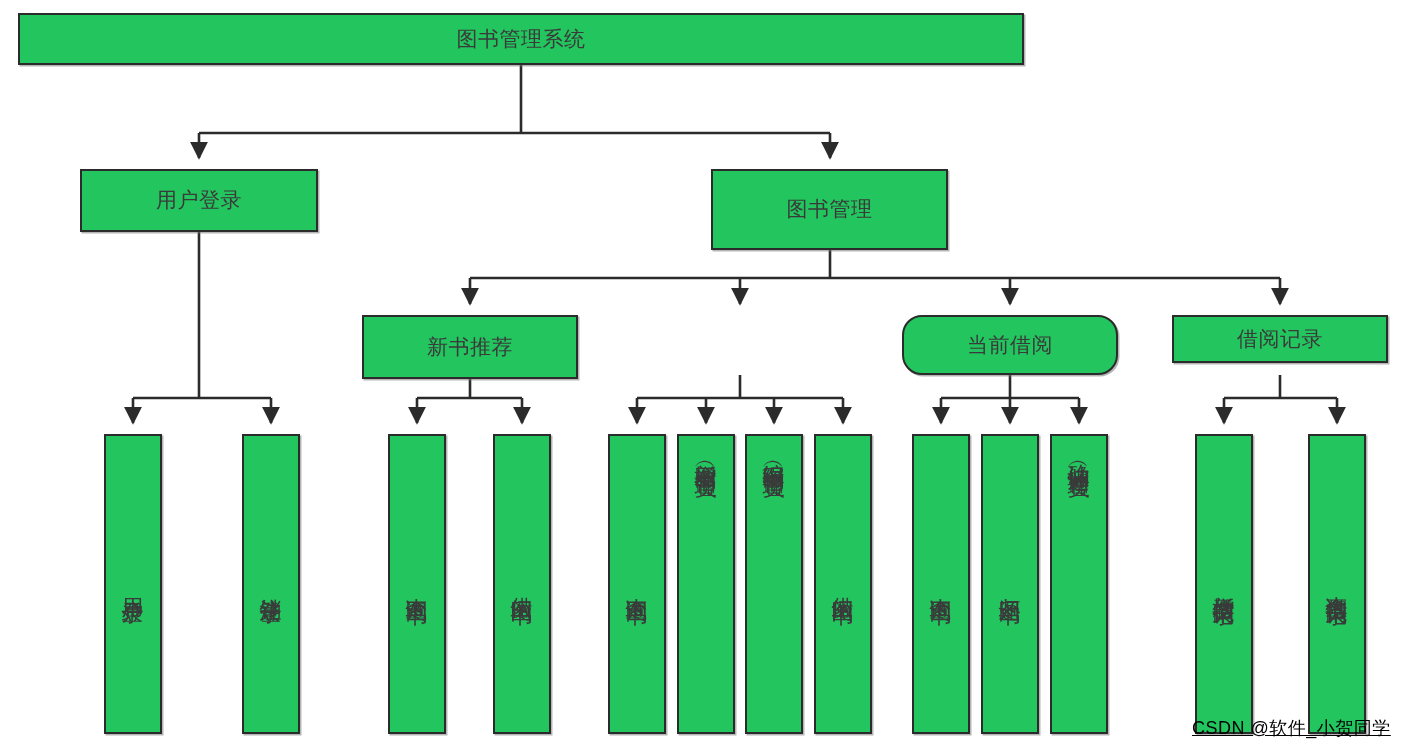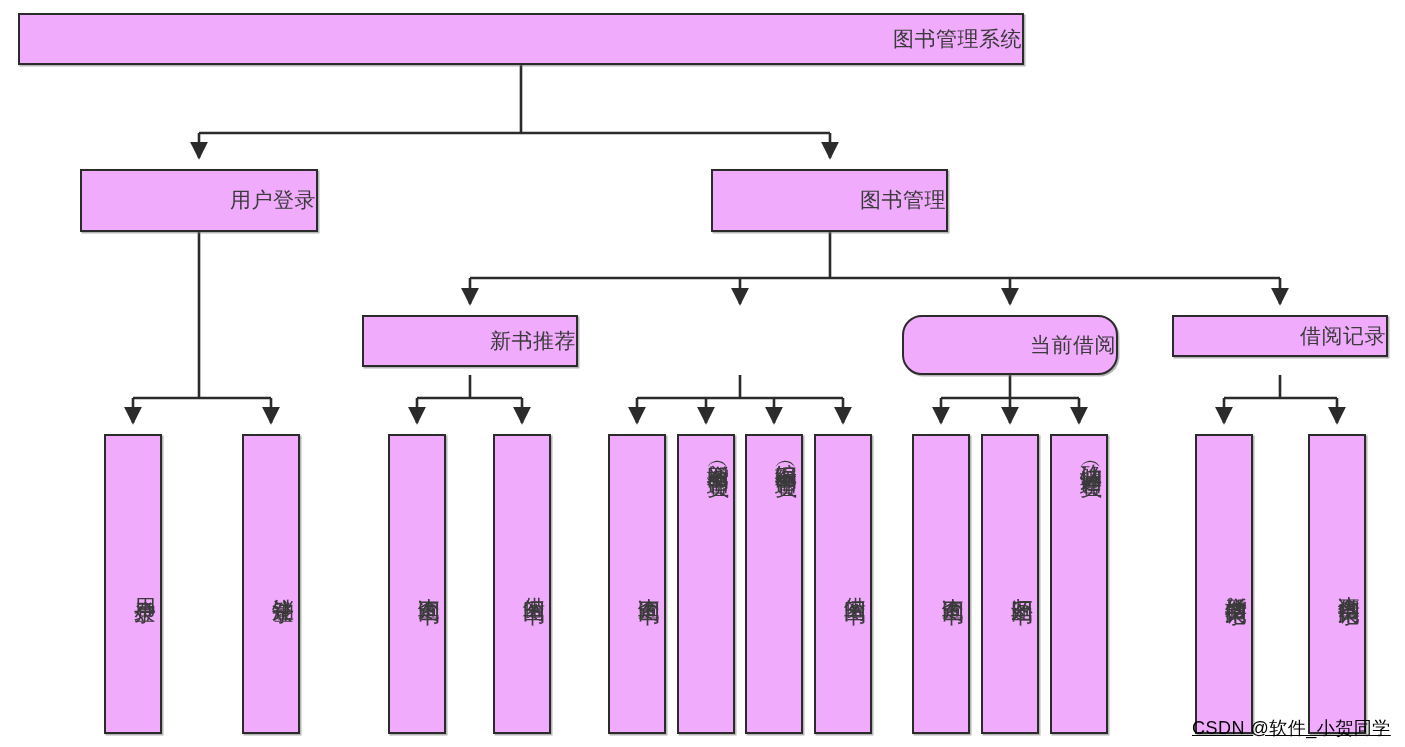--- a/index.html
+++ b/index.html
@@ -20,26 +20,26 @@
   #edges {
     position: absolute;
     left: 0;
     top: 0;
     width: 1405px;
     height: 747px;
   }
   .node {
     position: absolute;
     box-sizing: border-box;
-    background: #f0abfc;
+    background: #22c55e;
     border: 2px solid #2b2b2b;
     box-shadow: 1.5px 1.5px 0 0 rgba(120,120,120,0.55);
     display: flex;
     align-items: center;
-    justify-content: flex-end;
+    justify-content: center;
     color: #3d3d3d;
     z-index: 2;
   }
   .node .label {
     font-size: 21px;
     line-height: 1.25;
     color: #3a3a3a;
     letter-spacing: 0.5px;
     white-space: nowrap;
   }
@@ -125,31 +125,31 @@
     </g>
   </svg>
 
   <div class="node root" style="left:18px; top:13px; width:1006px; height:52px;">
     <span class="label">图书管理系统</span>
   </div>
 
   <div class="node" style="left:80px; top:169px; width:238px; height:63px;">
     <span class="label">用户登录</span>
   </div>
-  <div class="node" style="left:711px; top:169px; width:237px; height:63px;">
+  <div class="node" style="left:711px; top:169px; width:237px; height:81px;">
     <span class="label">图书管理</span>
   </div>
 
-  <div class="node" style="left:362px; top:315px; width:216px; height:52px;">
+  <div class="node" style="left:362px; top:315px; width:216px; height:64px;">
     <span class="label">新书推荐</span>
   </div>
   <div class="node" style="left:902px; top:315px; width:216px; height:60px;border-radius:20px;">
     <span class="label">当前借阅</span>
   </div>
-  <div class="node" style="left:1172px; top:315px; width:216px; height:42px;">
+  <div class="node" style="left:1172px; top:315px; width:216px; height:48px;">
     <span class="label">借阅记录</span>
   </div>
 
   <div class="node leaf center-text" style="left:104px; top:434px; width:58px; height:300px;">
     <span class="label">用户登录</span>
   </div>
   <div class="node leaf center-text" style="left:242px; top:434px; width:58px; height:300px;">
     <span class="label">注销登录</span>
   </div>
 

